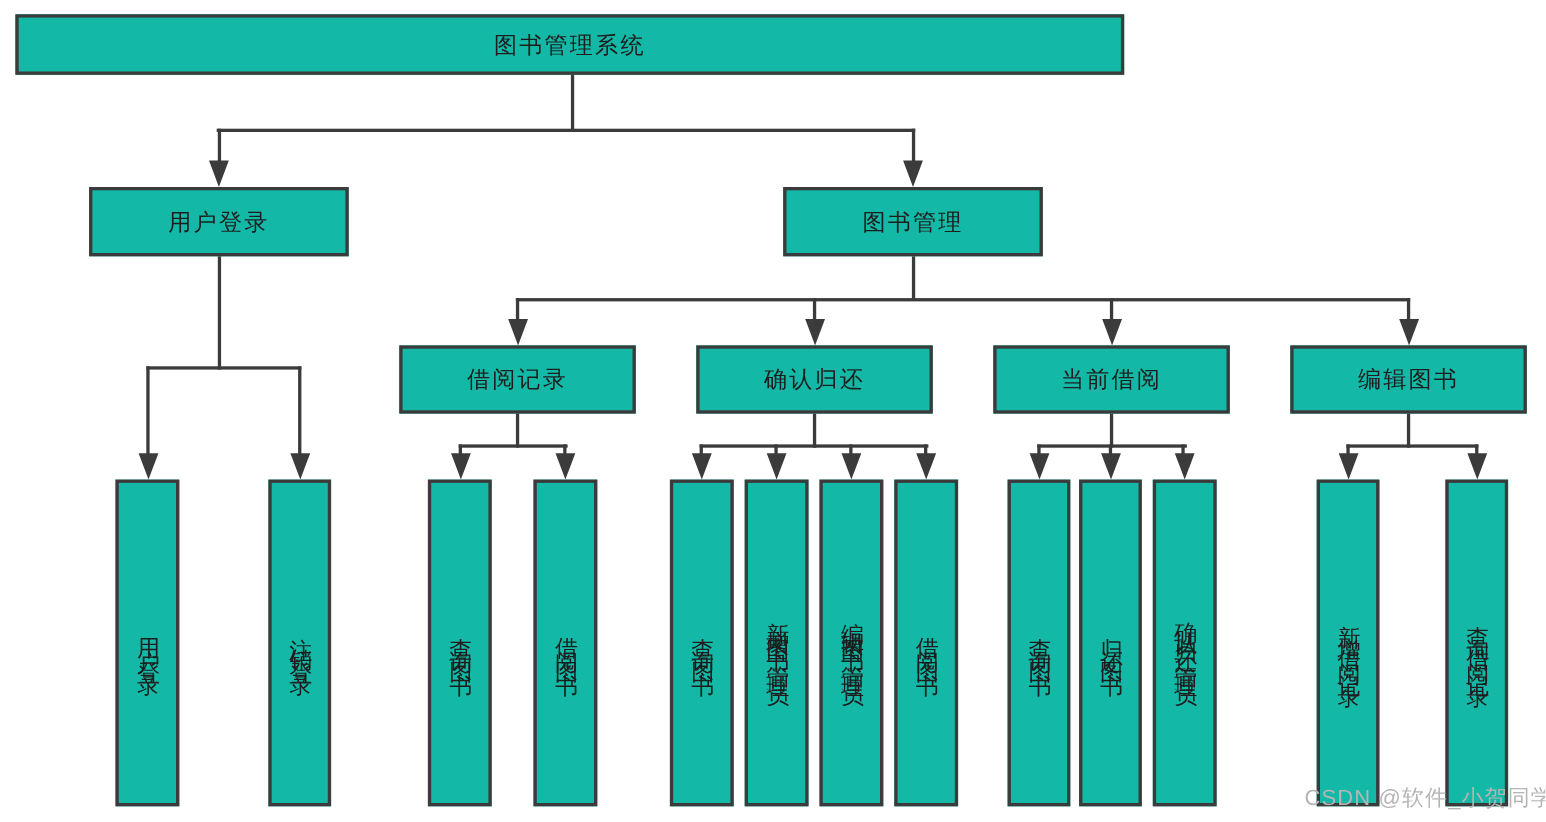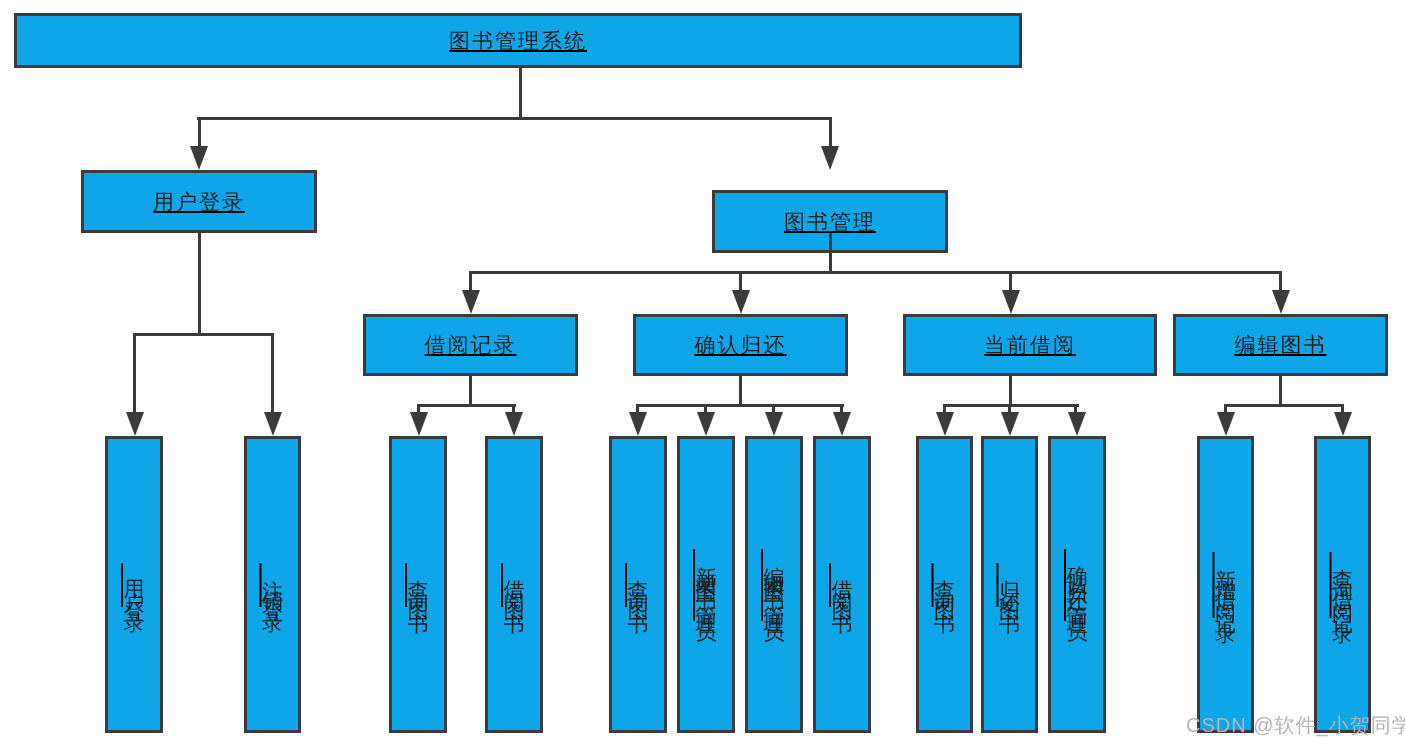--- a/index.html
+++ b/index.html
@@ -7,23 +7,23 @@
     --text:#1d1d1d;
     --watermark:#b5b5b5;
     --background:#ffffff;
   }
   html,body{margin:0;padding:0;background:var(--background);}
   #canvas{
     position:relative;width:1405px;height:747px;background:var(--background);
     overflow:hidden;font-family:"Liberation Sans","DejaVu Sans",sans-serif;
   }
   .box{
-    position:absolute;box-sizing:border-box;background:#0ea5e9;
+    position:absolute;box-sizing:border-box;background:#14b8a6;
     border:3px solid var(--line);
-    display:flex;align-items:center;justify-content:center;text-decoration:underline;
+    display:flex;align-items:center;justify-content:center;
   }
   .hlabel{
     font-size:21px;color:var(--text);letter-spacing:2px;white-space:nowrap;
   }
   .vlabel{
     writing-mode:vertical-rl;text-orientation:mixed;
     font-size:21px;color:var(--text);letter-spacing:11px;
     white-space:nowrap;
   }
   .vline{position:absolute;width:3px;background:var(--line);}
@@ -50,21 +50,21 @@
   <div class="vline" style="left:519px;top:68px;height:50px;"></div>
   <div class="hline" style="left:197px;top:117px;width:635px;"></div>
   <div class="vline" style="left:198px;top:117px;height:31px;"></div>
   <div class="tri" style="left:190px;top:146px;"></div>
   <div class="vline" style="left:829px;top:117px;height:31px;"></div>
   <div class="tri" style="left:821px;top:146px;"></div>
 
   <div class="box" style="left:81px;top:170px;width:236px;height:63px;">
     <span class="hlabel">用户登录</span>
   </div>
-  <div class="box" style="left:712px;top:170px;width:236px;height:63px;margin-top:20px;">
+  <div class="box" style="left:712px;top:170px;width:236px;height:63px;">
     <span class="hlabel">图书管理</span>
   </div>
 
   <div class="vline" style="left:198px;top:233px;height:103px;"></div>
   <div class="hline" style="left:133px;top:333px;width:141px;"></div>
   <div class="vline" style="left:133px;top:333px;height:81px;"></div>
   <div class="tri" style="left:126px;top:412px;"></div>
   <div class="vline" style="left:271px;top:333px;height:81px;"></div>
   <div class="tri" style="left:264px;top:412px;"></div>
 
@@ -78,21 +78,21 @@
   <div class="tri" style="left:1002px;top:290px;"></div>
   <div class="vline" style="left:1279px;top:271px;height:21px;"></div>
   <div class="tri" style="left:1272px;top:290px;"></div>
 
   <div class="box" style="left:363px;top:314px;width:215px;height:62px;">
     <span class="hlabel">借阅记录</span>
   </div>
   <div class="box" style="left:633px;top:314px;width:215px;height:62px;">
     <span class="hlabel">确认归还</span>
   </div>
-  <div class="box" style="left:903px;top:314px;width:254px;height:62px;">
+  <div class="box" style="left:903px;top:314px;width:215px;height:62px;">
     <span class="hlabel">当前借阅</span>
   </div>
   <div class="box" style="left:1173px;top:314px;width:215px;height:62px;">
     <span class="hlabel">编辑图书</span>
   </div>
 
   <div class="vline" style="left:469px;top:376px;height:31px;"></div>
   <div class="hline" style="left:417px;top:404px;width:99px;"></div>
   <div class="vline" style="left:417px;top:404px;height:10px;"></div>
   <div class="tri" style="left:410px;top:412px;"></div>

